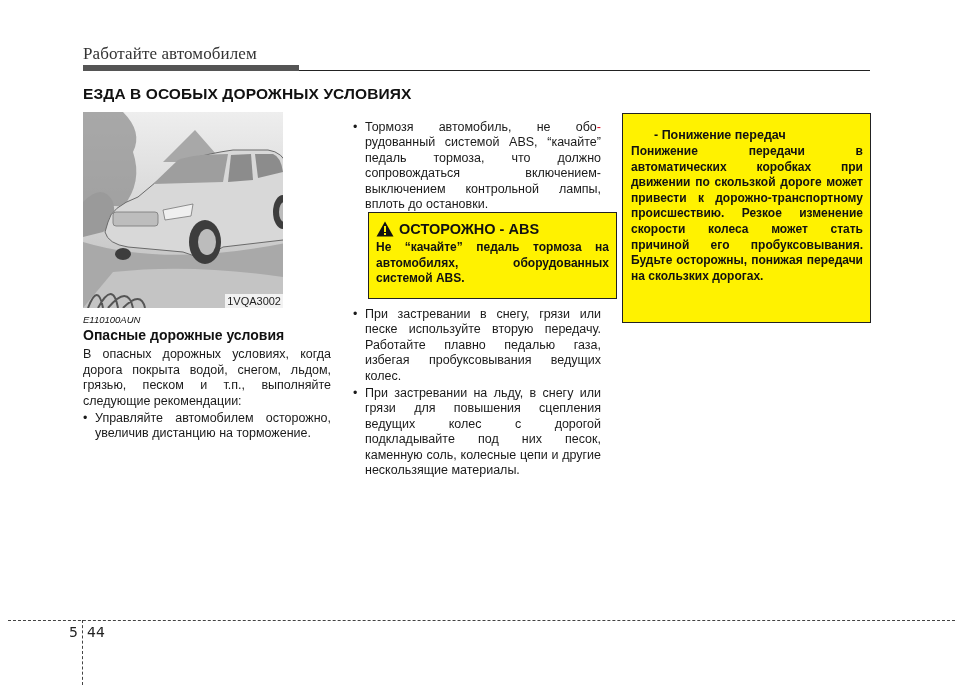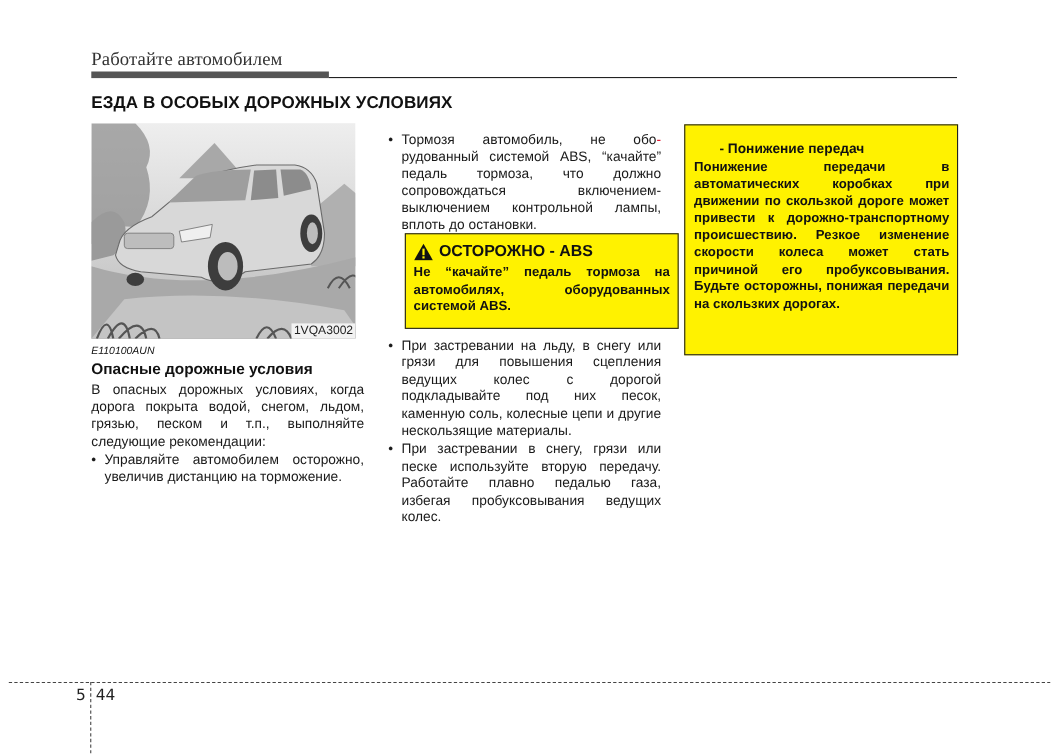--- a/index.html
+++ b/index.html
@@ -19,21 +19,21 @@
   }
   .header-line {
     position: absolute; left: 299px; top: 70px; width: 571px; height: 1px;
     background: #222;
   }
   .section-title {
     position: absolute; left: 83px; top: 85px;
     font-size: 15.5px; font-weight: bold; color: #111; letter-spacing: 0.1px;
   }
   .figure {
-    position: absolute; left: 83px; top: 112px; width: 240px; height: 196px;
+    position: absolute; left: 83px; top: 112px; width: 200px; height: 196px;
     overflow: hidden;
     background: linear-gradient(180deg, #eeeeee 0%, #d9d9d9 45%, #b8b8b8 100%);
     text-align: center;
   }
   .figure svg { position: absolute; left: 0; top: 0; }
   .figure-code {
     position: absolute; right: 0; bottom: 0;
     background: #f2f2f2; font-size: 11px; color: #222; padding: 1px 2px;
   }
   .image-id {
@@ -131,22 +131,22 @@
       <rect x="8" y="5" width="2" height="6" fill="#fff200"></rect>
       <rect x="8" y="12" width="2" height="2" fill="#fff200"></rect>
     </svg>
     <span>ОСТОРОЖНО - ABS</span>
   </div>
   <div class="warn-body" style="margin-top:3px;">Не “качайте” педаль тормоза на автомобилях, оборудованных системой ABS.</div>
 </div>
 
 <div class="col" style="left:353px; top:307px; width:248px;">
   <ul class="bullets">
+    <li>При застревании в снегу, грязи или песке используйте вторую передачу. Работайте плавно педалью газа, избегая пробуксовывания ведущих колес.</li>
     <li>При застревании на льду, в снегу или грязи для повышения сцепления ведущих колес с дорогой подкладывайте под них песок, каменную соль, колесные цепи и другие нескользящие материалы.</li>
-    <li>При застревании в снегу, грязи или песке используйте вторую передачу. Работайте плавно педалью газа, избегая пробуксовывания ведущих колес.</li>
   </ul>
 </div>
 
 <div class="warn" style="left:622px; top:113px; width:249px; height:210px; padding:10px 7px 6px 8px;">
   <div class="warn-sub" style="margin-top:4px;">- Понижение передач</div>
   <div class="warn-body" style="margin-top:2px;">Понижение передачи в автоматических коробках при движении по скользкой дороге может привести к дорожно-транспортному происшествию. Резкое изменение скорости колеса может стать причиной его пробуксовывания. Будьте осторожны, понижая передачи на скользких дорогах.</div>
 </div>
 
 <div class="footer-line"></div>
 <div class="footer-vline"></div>

